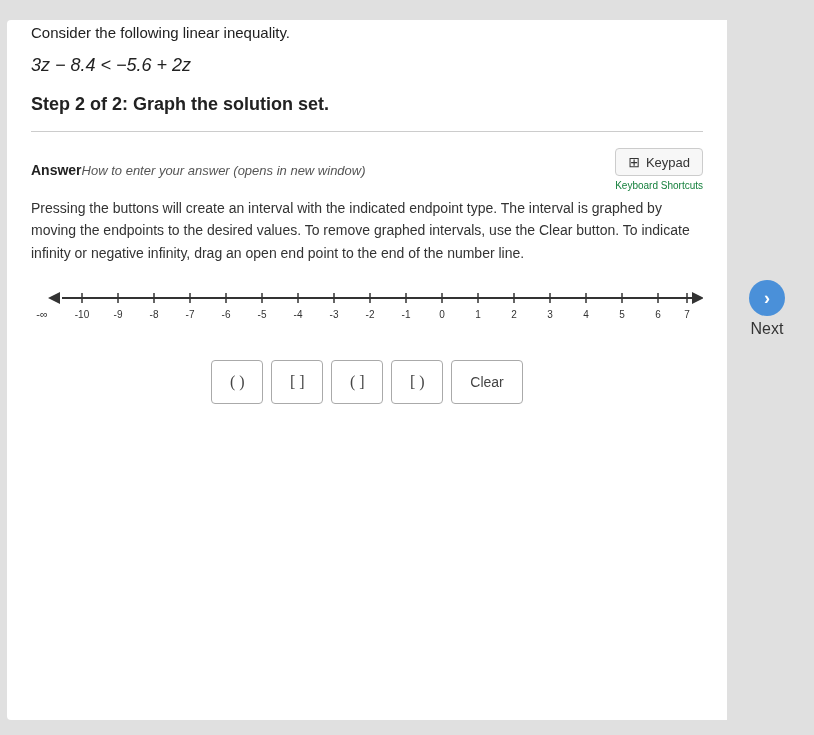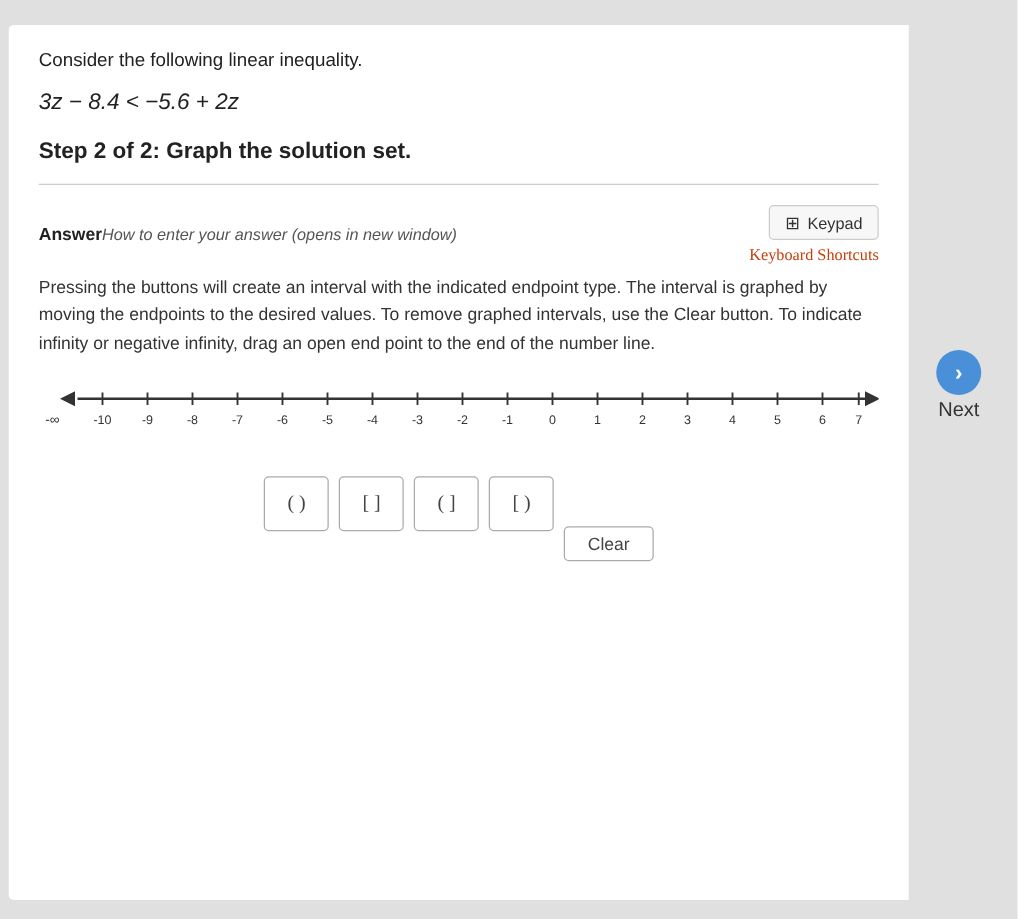--- a/index.html
+++ b/index.html
@@ -16,21 +16,21 @@
       display: flex;
       width: 814px;
       min-height: 735px;
       align-items: flex-start;
       gap: 0;
     }
     .main-panel {
       background: #fff;
       width: 720px;
       min-height: 700px;
-      padding: 20px 24px 30px 24px;
+      padding: 4px 24px 30px 24px;
       border-radius: 4px 0 0 4px;
     }
     .right-panel {
       display: flex;
       flex-direction: column;
       align-items: center;
       padding-top: 260px;
       width: 80px;
       min-height: 700px;
     }
@@ -114,24 +114,23 @@
       padding: 5px 12px;
       border-radius: 4px;
       cursor: pointer;
       font-size: 13px;
       color: #333;
     }
     .keypad-icon {
       font-size: 14px;
     }
     .keyboard-shortcuts-label {
-      font-size: 13px;
-      color: #c2410c;
+      font-size: 10px;
+      color: #15803d;
       text-align: right;
-      font-family: Liberation Serif, serif;
     }
     .points-label {
       font-size: 14px;
       color: #333;
       margin-bottom: 12px;
     }
     .instructions-text {
       font-size: 14px;
       color: #333;
       line-height: 1.6;
@@ -167,31 +166,30 @@
       font-size: 16px;
       color: #444;
       cursor: pointer;
       display: flex;
       align-items: center;
       justify-content: center;
       font-family: 'Times New Roman', serif;
     }
     .clear-btn {
       padding: 0 18px;
-      height: 28px;
+      height: 44px;
       border: 1px solid #aaa;
       background: #fff;
       border-radius: 4px;
       font-size: 14px;
       color: #444;
       cursor: pointer;
       display: flex;
       align-items: center;
       justify-content: center;
-      margin-top: 40px;
     }
   </style>
 </head>
 <body>
 
 <div class="page-wrapper">
   <div class="main-panel">
 
     <p class="problem-intro">Consider the following linear inequality.</p>
 

